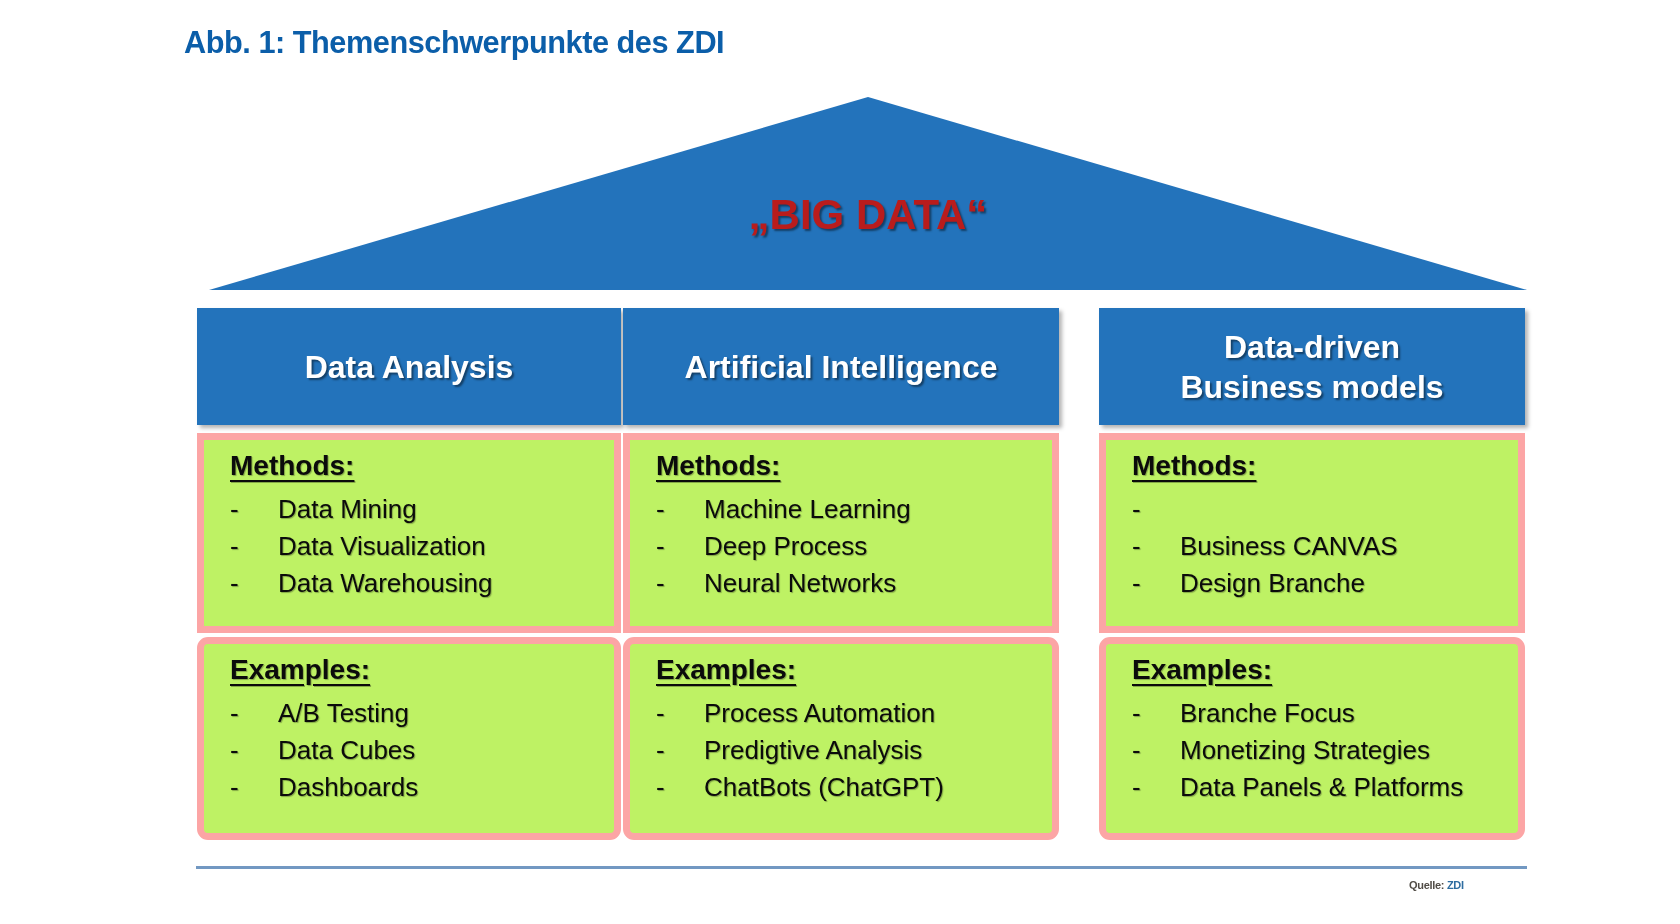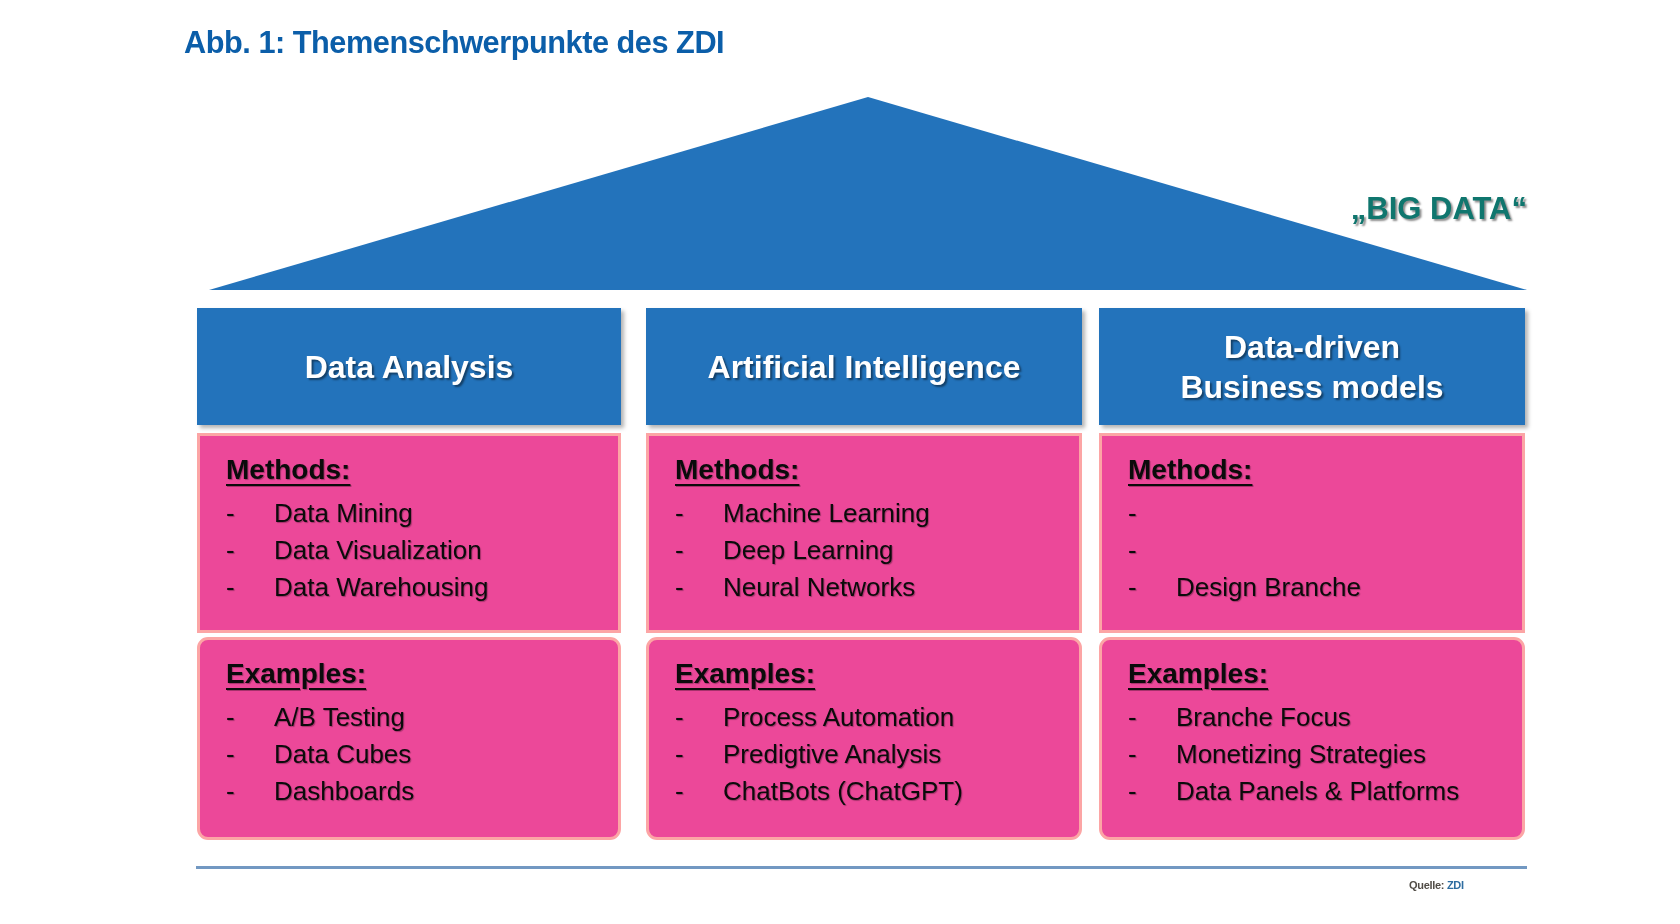--- a/index.html
+++ b/index.html
@@ -22,47 +22,47 @@
 
   .roof {
     position: absolute; left: 190px; top: 97px;
     width: 1318px; height: 193px;
     background: #2373BB;
     clip-path: polygon(50% 0%, 100% 100%, 0% 100%);
     filter: drop-shadow(2px 2px 2px rgba(0,0,0,0.25));
   }
   .roof-label {
     position: absolute; left: 190px; top: 191px; width: 1318px;
-    text-align: right;
-    color: #0f766e; font-size: 31px; font-weight: bold;
+    text-align: center;
+    color: #b91c1c; font-size: 42px; font-weight: bold;
     text-shadow: 2px 2px 2px rgba(0,0,0,0.45);
   }
 
   .col { position: absolute; top: 308px; }
   .col-1 { left: 178px;  width: 424px; }
-  .col-2 { left: 627px;  width: 436px; }
+  .col-2 { left: 604px;  width: 436px; }
   .col-3 { left: 1080px; width: 426px; }
 
   .col-header {
     height: 117px;
     background: #2373BB;
     box-shadow: 3px 3px 4px rgba(0,0,0,0.3);
     display: flex; align-items: center; justify-content: center;
     color: #ffffff; font-size: 32px; font-weight: bold;
     text-shadow: 2px 2px 2px rgba(0,0,0,0.45);
     text-align: center; line-height: 40px;
     white-space: pre-line;
     margin-bottom: 8px;
   }
 
   .box {
-    background: #ec4899;
-    border: 3px solid #fca5a5;
+    background: #bef264;
+    border: 7px solid #fca5a5;
     box-sizing: border-box;
-    padding: 18px 16px 0 26px;
+    padding: 10px 16px 0 26px;
   }
   .box-methods  { height: 200px; margin-bottom: 4px; }
   .box-examples { height: 203px; border-radius: 11px; }
 
   .box-heading {
     font-size: 28px; font-weight: bold; color: #0b0b0b;
     text-decoration: underline;
     text-underline-offset: 5px;
     text-shadow: 1px 1px 1px rgba(0,0,0,0.3);
     margin-bottom: 9px;
@@ -143,21 +143,21 @@
     <div class="col-header">Artificial Intelligence</div>
     <div class="box box-methods">
       <div class="box-heading">Methods:</div>
       <ul class="list">
         <li class="item">
           <span class="dash">-</span>
           <span>Machine Learning</span>
         </li>
         <li class="item">
           <span class="dash">-</span>
-          <span>Deep Learning</span>
+          <span>Deep Process</span>
         </li>
         <li class="item">
           <span class="dash">-</span>
           <span>Neural Networks</span>
         </li>
       </ul>
     </div>
     <div class="box box-examples">
       <div class="box-heading">Examples:</div>
       <ul class="list">
@@ -181,20 +181,21 @@
     <div class="col-header">Data-driven
 Business models</div>
     <div class="box box-methods">
       <div class="box-heading">Methods:</div>
       <ul class="list">
         <li class="item">
           <span class="dash">-</span>
         </li>
         <li class="item">
           <span class="dash">-</span>
+          <span>Business CANVAS</span>
         </li>
         <li class="item">
           <span class="dash">-</span>
           <span>Design Branche</span>
         </li>
       </ul>
     </div>
     <div class="box box-examples">
       <div class="box-heading">Examples:</div>
       <ul class="list">

